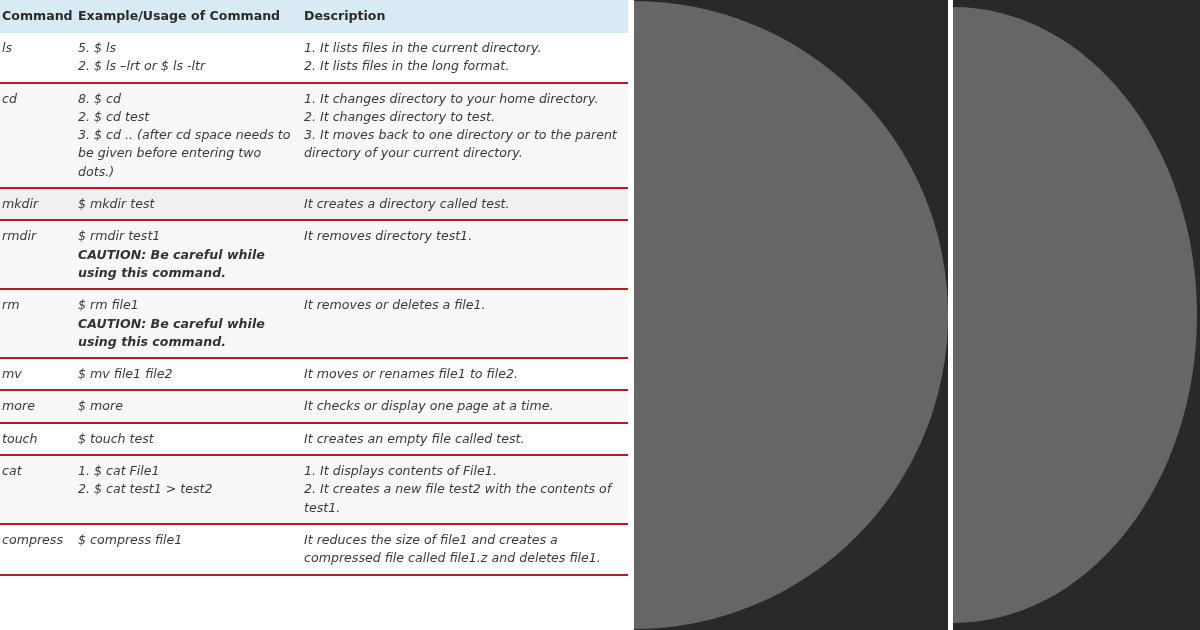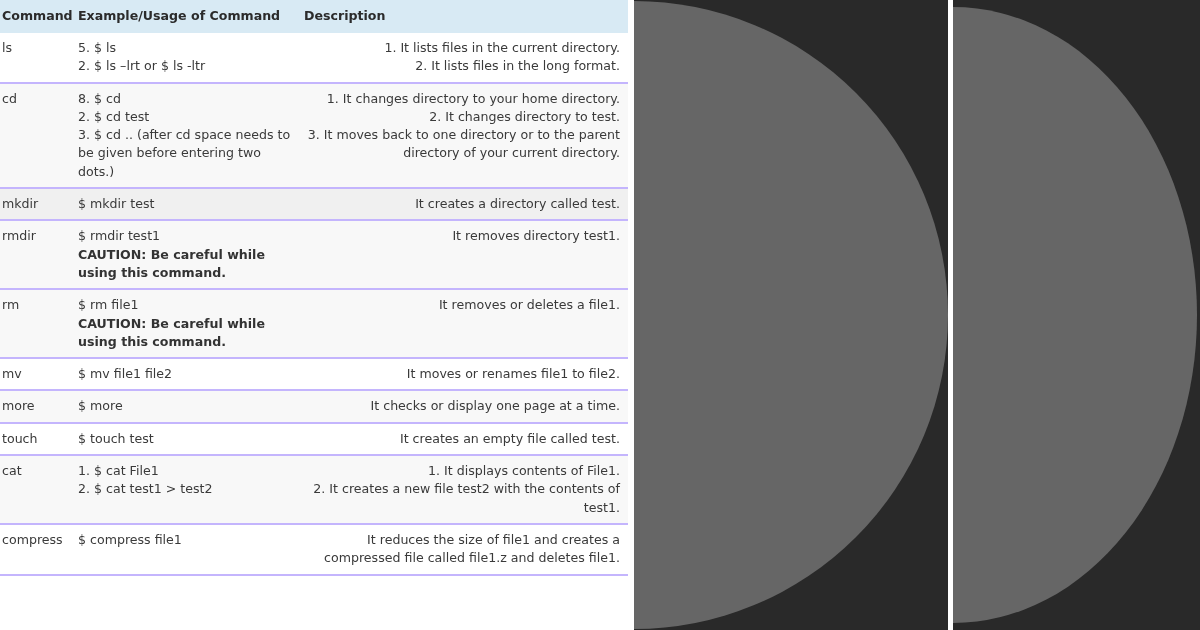--- a/index.html
+++ b/index.html
@@ -20,24 +20,25 @@
     col.c1 { width: 72px; }
     col.c2 { width: 226px; }
     col.c3 { width: 330px; }
     thead th {
       background: #d8eaf4; color: #2b2b2b; font-weight: bold; text-align: left;
       height: 33px; padding: 0 0 0 2px; font-size: 12.6px; vertical-align: middle; margin-top: 11px;
     }
     thead th.h2, thead th.h3 { padding-left: 6px; }
     tbody td {
       vertical-align: top; padding: 6px 0 6px 2px;
-      border-bottom: 2px solid #c4b5fd;
+      border-bottom: 2px solid #b91c1c;
+      font-style: italic;
     }
     tbody td.c2, tbody td.c3 { padding-left: 6px; }
-    tbody td.c3 { padding-right: 8px; text-align: right; }
+    tbody td.c3 { padding-right: 8px; }
     tr.bg-white td { background: #ffffff; }
     tr.bg-alt td { background: #f8f8f8; margin-top: 23px; }
     tr.bg-hover td { background: #f0f0f0; }
     .line { display: block; }
     .caution { display: block; font-weight: bold; color: #333; }
     .gap { position: absolute; left: 628px; top: 0; width: 6px; height: 630px; background: #ffffff; }
     .panel {
       position: absolute; top: 0; height: 630px; background: #292929; overflow: hidden;
     }
     .panel-left { left: 634px; width: 314px; }

